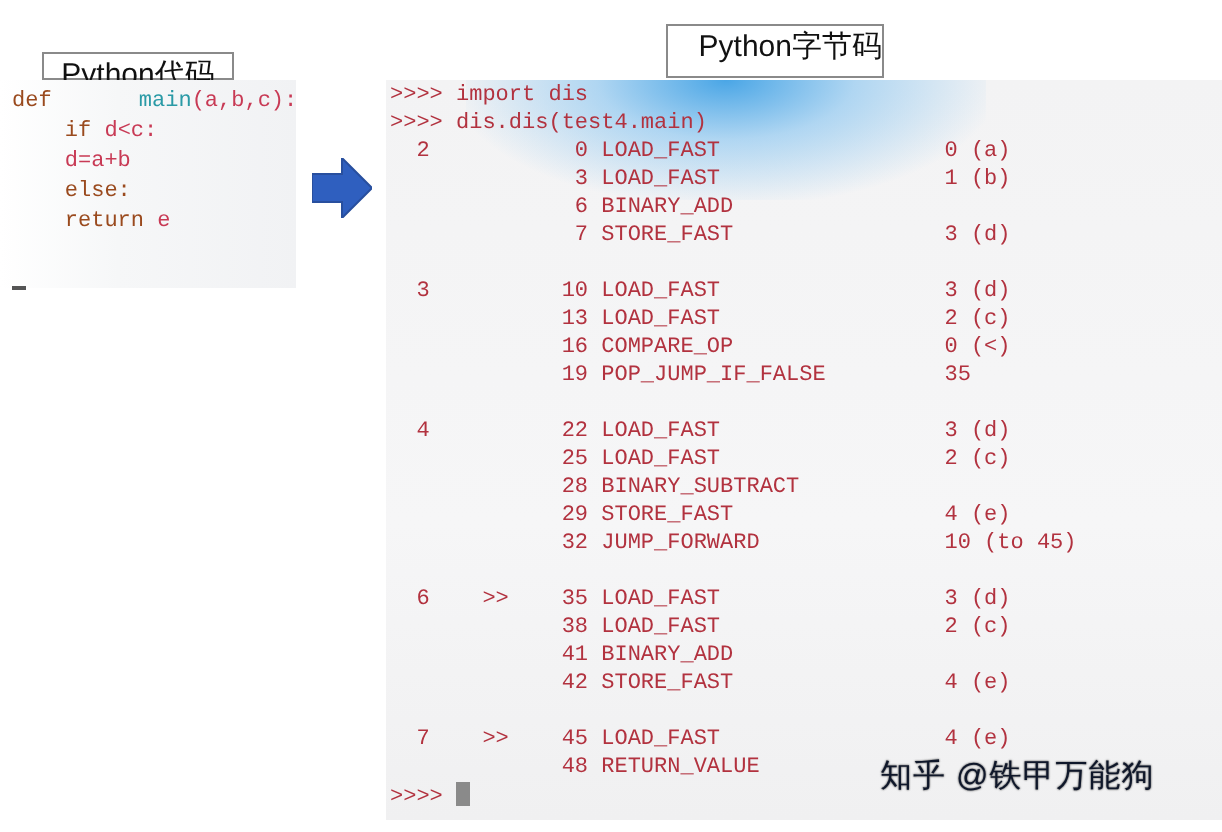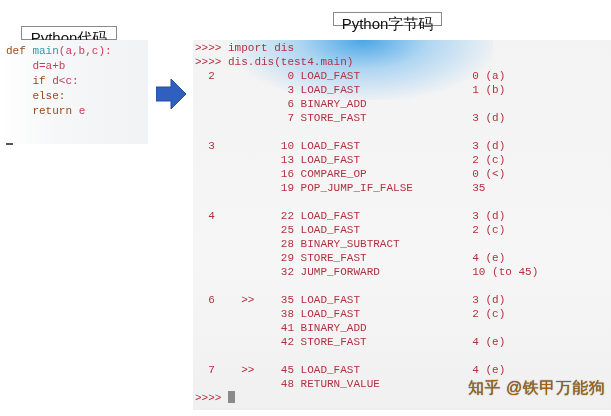--- a/index.html
+++ b/index.html
@@ -1,53 +1,53 @@
 <!DOCTYPE html>
 <html><head>
 <meta charset="utf-8">
 <style>
   html, body { margin:0; padding:0; }
   body { width:611px; height:416px; background:#ffffff; position:relative; overflow:hidden;
          font-family:"Liberation Sans", sans-serif; }
   .label-box { position:absolute; border:1px solid #8a8a8a; background:#fff; color:#111;
                font-size:15px; line-height:22px; text-align:center; box-sizing:border-box; }
   #lbl-left { left:21px; top:26px; width:96px; height:14px; }
-  #lbl-right { left:333px; top:12px; width:109px; height:14px; }
+  #lbl-right { left:333px; top:12px; width:109px; height:27px;text-align:right; }
 
   .code-panel { position:absolute; left:0; top:40px; width:148px; height:104px;
                 background:linear-gradient(90deg,#ffffff 0%,#f6f7f8 40%,#f1f2f4 100%); }
   .code { position:absolute; left:6px; top:44px; font-family:"Liberation Mono", monospace;
           font-size:11px; line-height:15px; white-space:pre; color:#c83a55; }
   .kw { color:#9a4a1e; }
-  .fn { color:#2a9aa6; }
+  .fn { color:#2a9aa6;margin-left:37px; }
   .cursor-left { position:absolute; left:6px; top:143px; width:7px; height:2px; background:#555; }
 
   .arrow { position:absolute; left:156px; top:79px; }
 
   .term { position:absolute; left:193px; top:40px; width:418px; height:370px;
           background:linear-gradient(180deg,#f3f3f4 0%,#f6f6f7 60%,#f0f0f1 100%);
           overflow:hidden; }
   .term-glow { position:absolute; left:40px; top:0; width:260px; height:60px;
                background:radial-gradient(ellipse at 50% 0%, #4aa6e6 0%, rgba(120,190,240,.55) 35%, rgba(255,255,255,0) 75%); }
   .term-lines { position:absolute; left:2px; top:1px; font-family:"Liberation Mono", monospace;
                 font-size:11px; line-height:14px; white-space:pre; color:#b2323f; }
   .line { height:14px; }
   .blank { height:14px; }
   .cursor { display:inline-block; width:7px; height:12px; background:#8a8a8a; vertical-align:-2px; }
-  .watermark { position:absolute; left:468px; top:378px; font-size:16px; color:#a16207;
+  .watermark { position:absolute; left:440px; top:378px; font-size:16px; color:#0f172a;
                text-shadow:0 0 1px #777, 0 0 1px #777; letter-spacing:0.5px; }
 </style>
 </head>
 <body>
 
 <div class="label-box" id="lbl-left">Python代码</div>
 <div class="label-box" id="lbl-right">Python字节码</div>
 
 <div class="code-panel"></div>
-<div class="code" id="code"><div><span class="kw">def </span><span class="fn">main</span>(a,b,c):</div><div>    d=a+b</div><div>    <span class="kw">if </span>d&lt;c:</div><div>    <span class="kw">else:</span></div><div>    <span class="kw">return </span>e</div></div>
+<div class="code" id="code"><div><span class="kw">def </span><span class="fn">main</span>(a,b,c):</div><div>    <span class="kw">if </span>d&lt;c:</div><div>    d=a+b</div><div>    <span class="kw">else:</span></div><div>    <span class="kw">return </span>e</div></div>
 <div class="cursor-left"></div>
 
 <svg class="arrow" width="30" height="30" viewBox="0 0 30 30">
   <polygon points="0,8 15,8 15,0 30,15 15,30 15,22 0,22" fill="#2f5fbf" stroke="#284f9e" stroke-width="1"></polygon>
 </svg>
 
 <div class="term">
   <div class="term-glow"></div>
   <div class="term-lines" id="term-lines"><div class="line">&gt;&gt;&gt;&gt; import dis</div><div class="line">&gt;&gt;&gt;&gt; dis.dis(test4.main)</div><div class="line">  2           0 LOAD_FAST                 0 (a)</div><div class="line">              3 LOAD_FAST                 1 (b)</div><div class="line">              6 BINARY_ADD</div><div class="line">              7 STORE_FAST                3 (d)</div><div class="blank"></div><div class="line">  3          10 LOAD_FAST                 3 (d)</div><div class="line">             13 LOAD_FAST                 2 (c)</div><div class="line">             16 COMPARE_OP                0 (&lt;)</div><div class="line">             19 POP_JUMP_IF_FALSE         35</div><div class="blank"></div><div class="line">  4          22 LOAD_FAST                 3 (d)</div><div class="line">             25 LOAD_FAST                 2 (c)</div><div class="line">             28 BINARY_SUBTRACT</div><div class="line">             29 STORE_FAST                4 (e)</div><div class="line">             32 JUMP_FORWARD              10 (to 45)</div><div class="blank"></div><div class="line">  6    &gt;&gt;    35 LOAD_FAST                 3 (d)</div><div class="line">             38 LOAD_FAST                 2 (c)</div><div class="line">             41 BINARY_ADD</div><div class="line">             42 STORE_FAST                4 (e)</div><div class="blank"></div><div class="line">  7    &gt;&gt;    45 LOAD_FAST                 4 (e)</div><div class="line">             48 RETURN_VALUE</div><div class="line">&gt;&gt;&gt;&gt; <span class="cursor"></span></div></div>
 </div>

